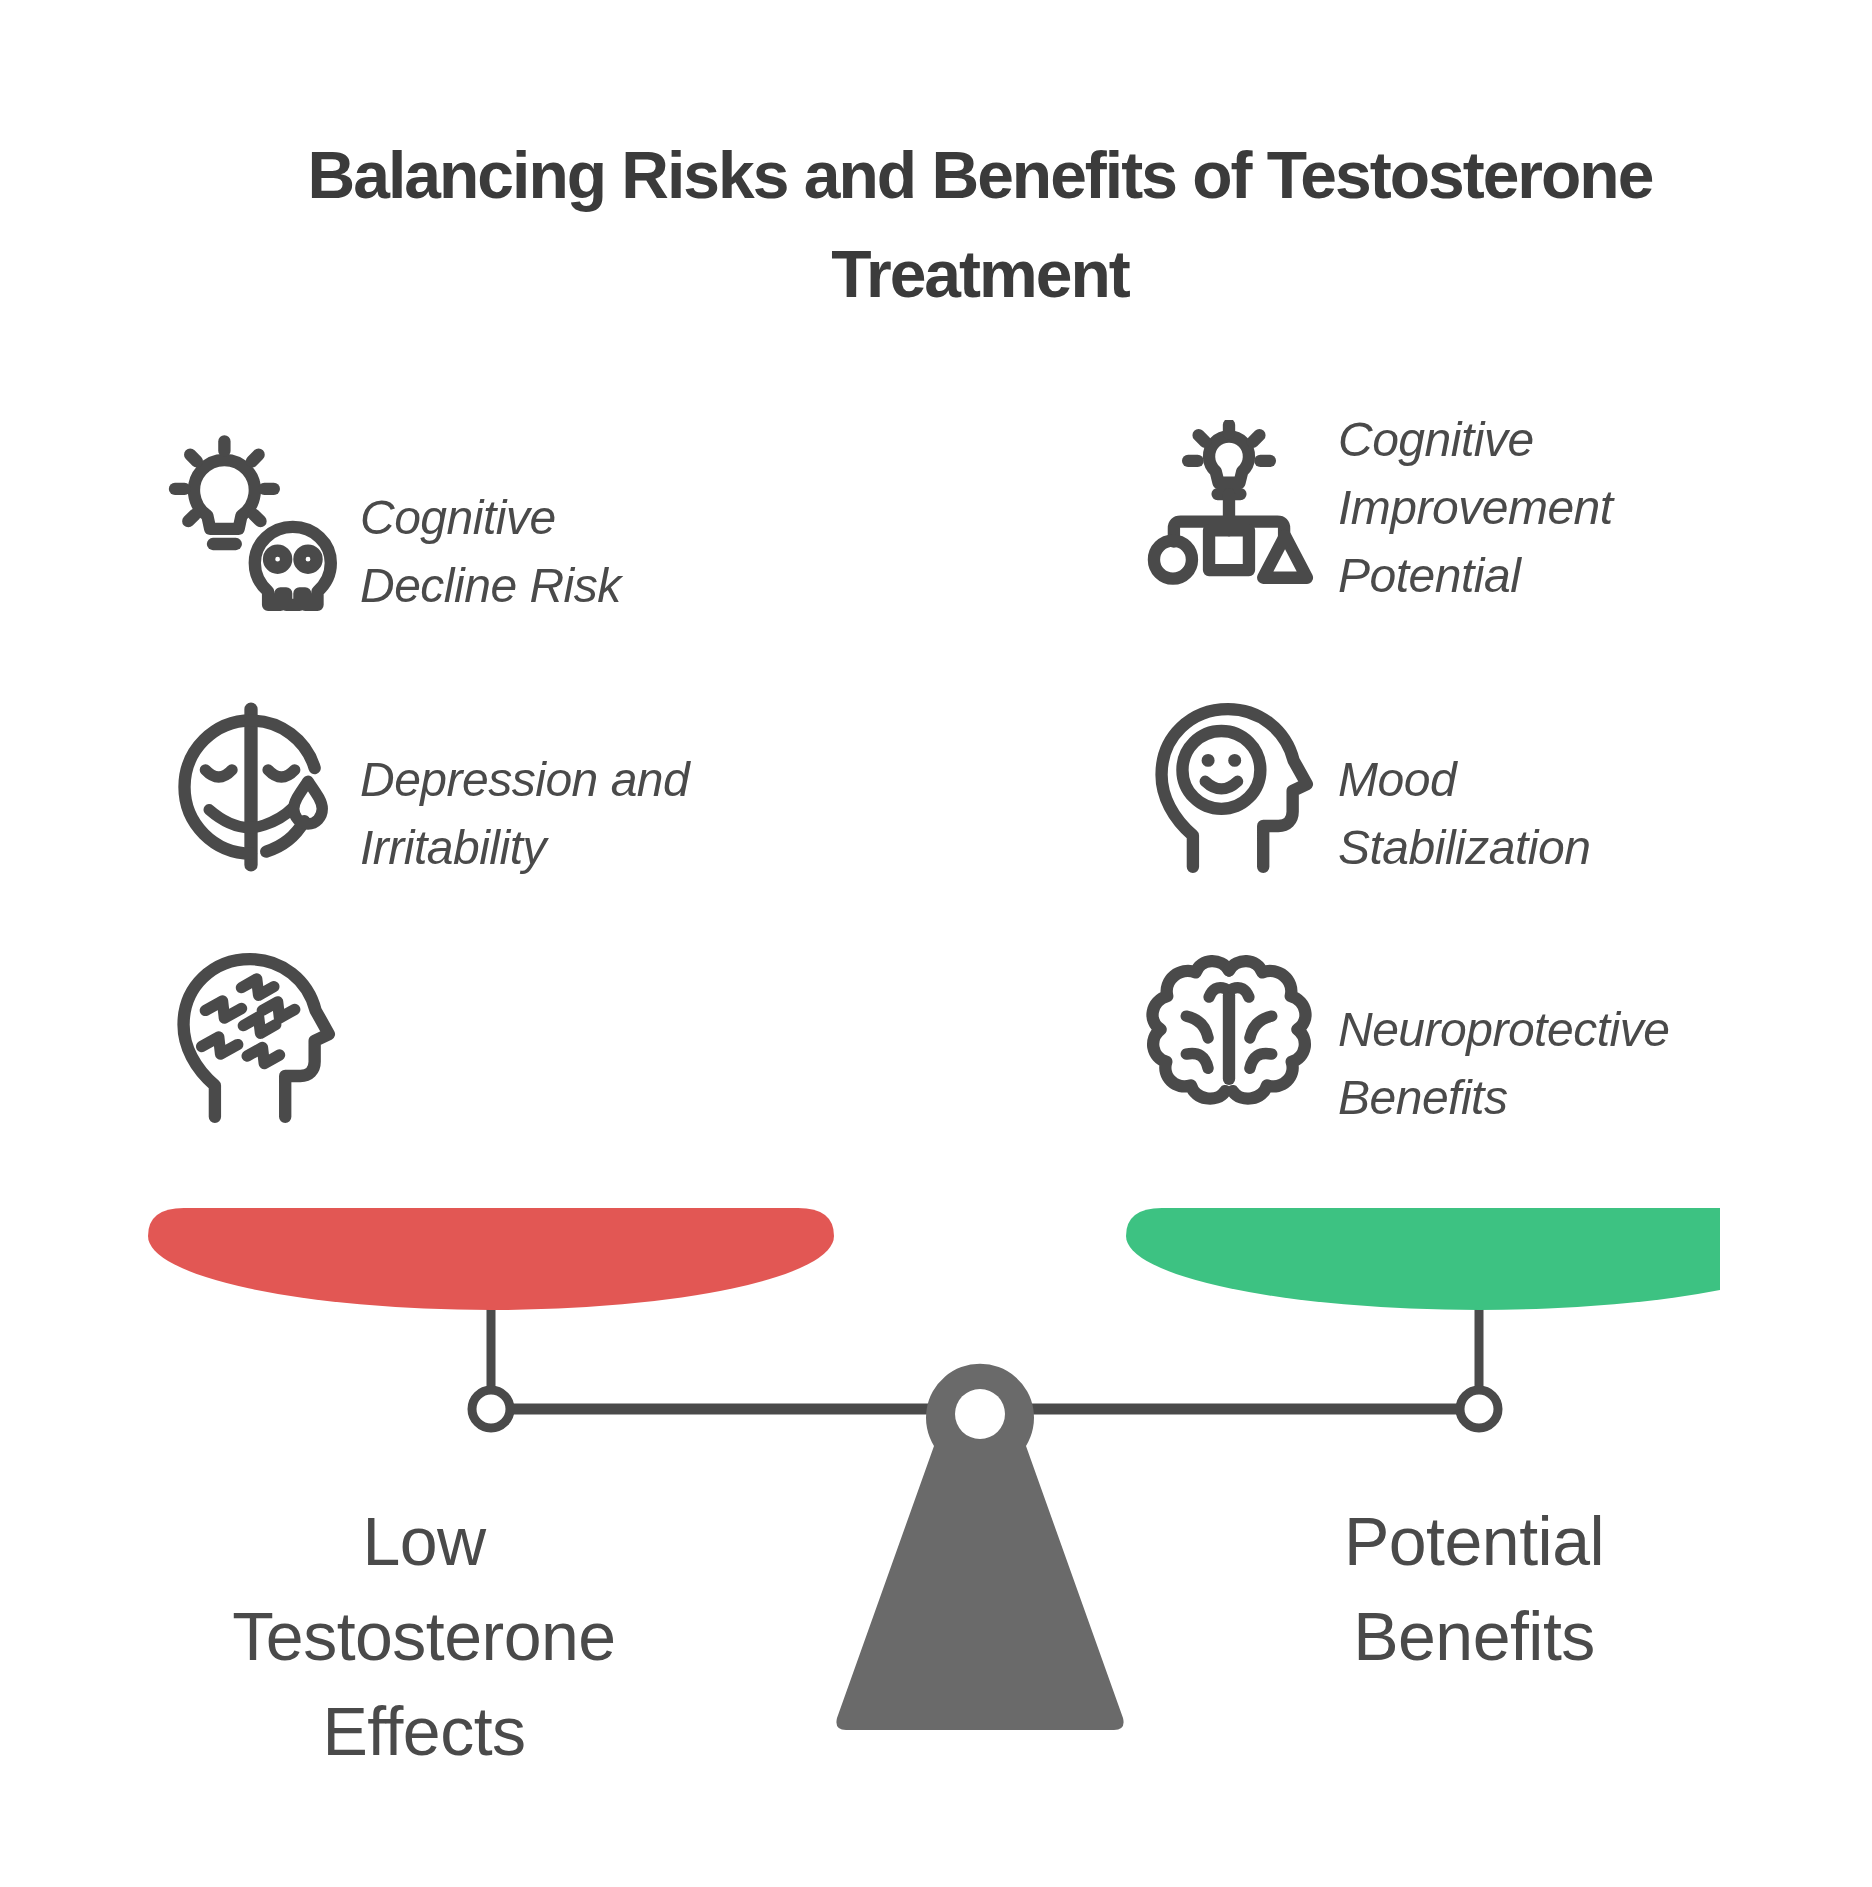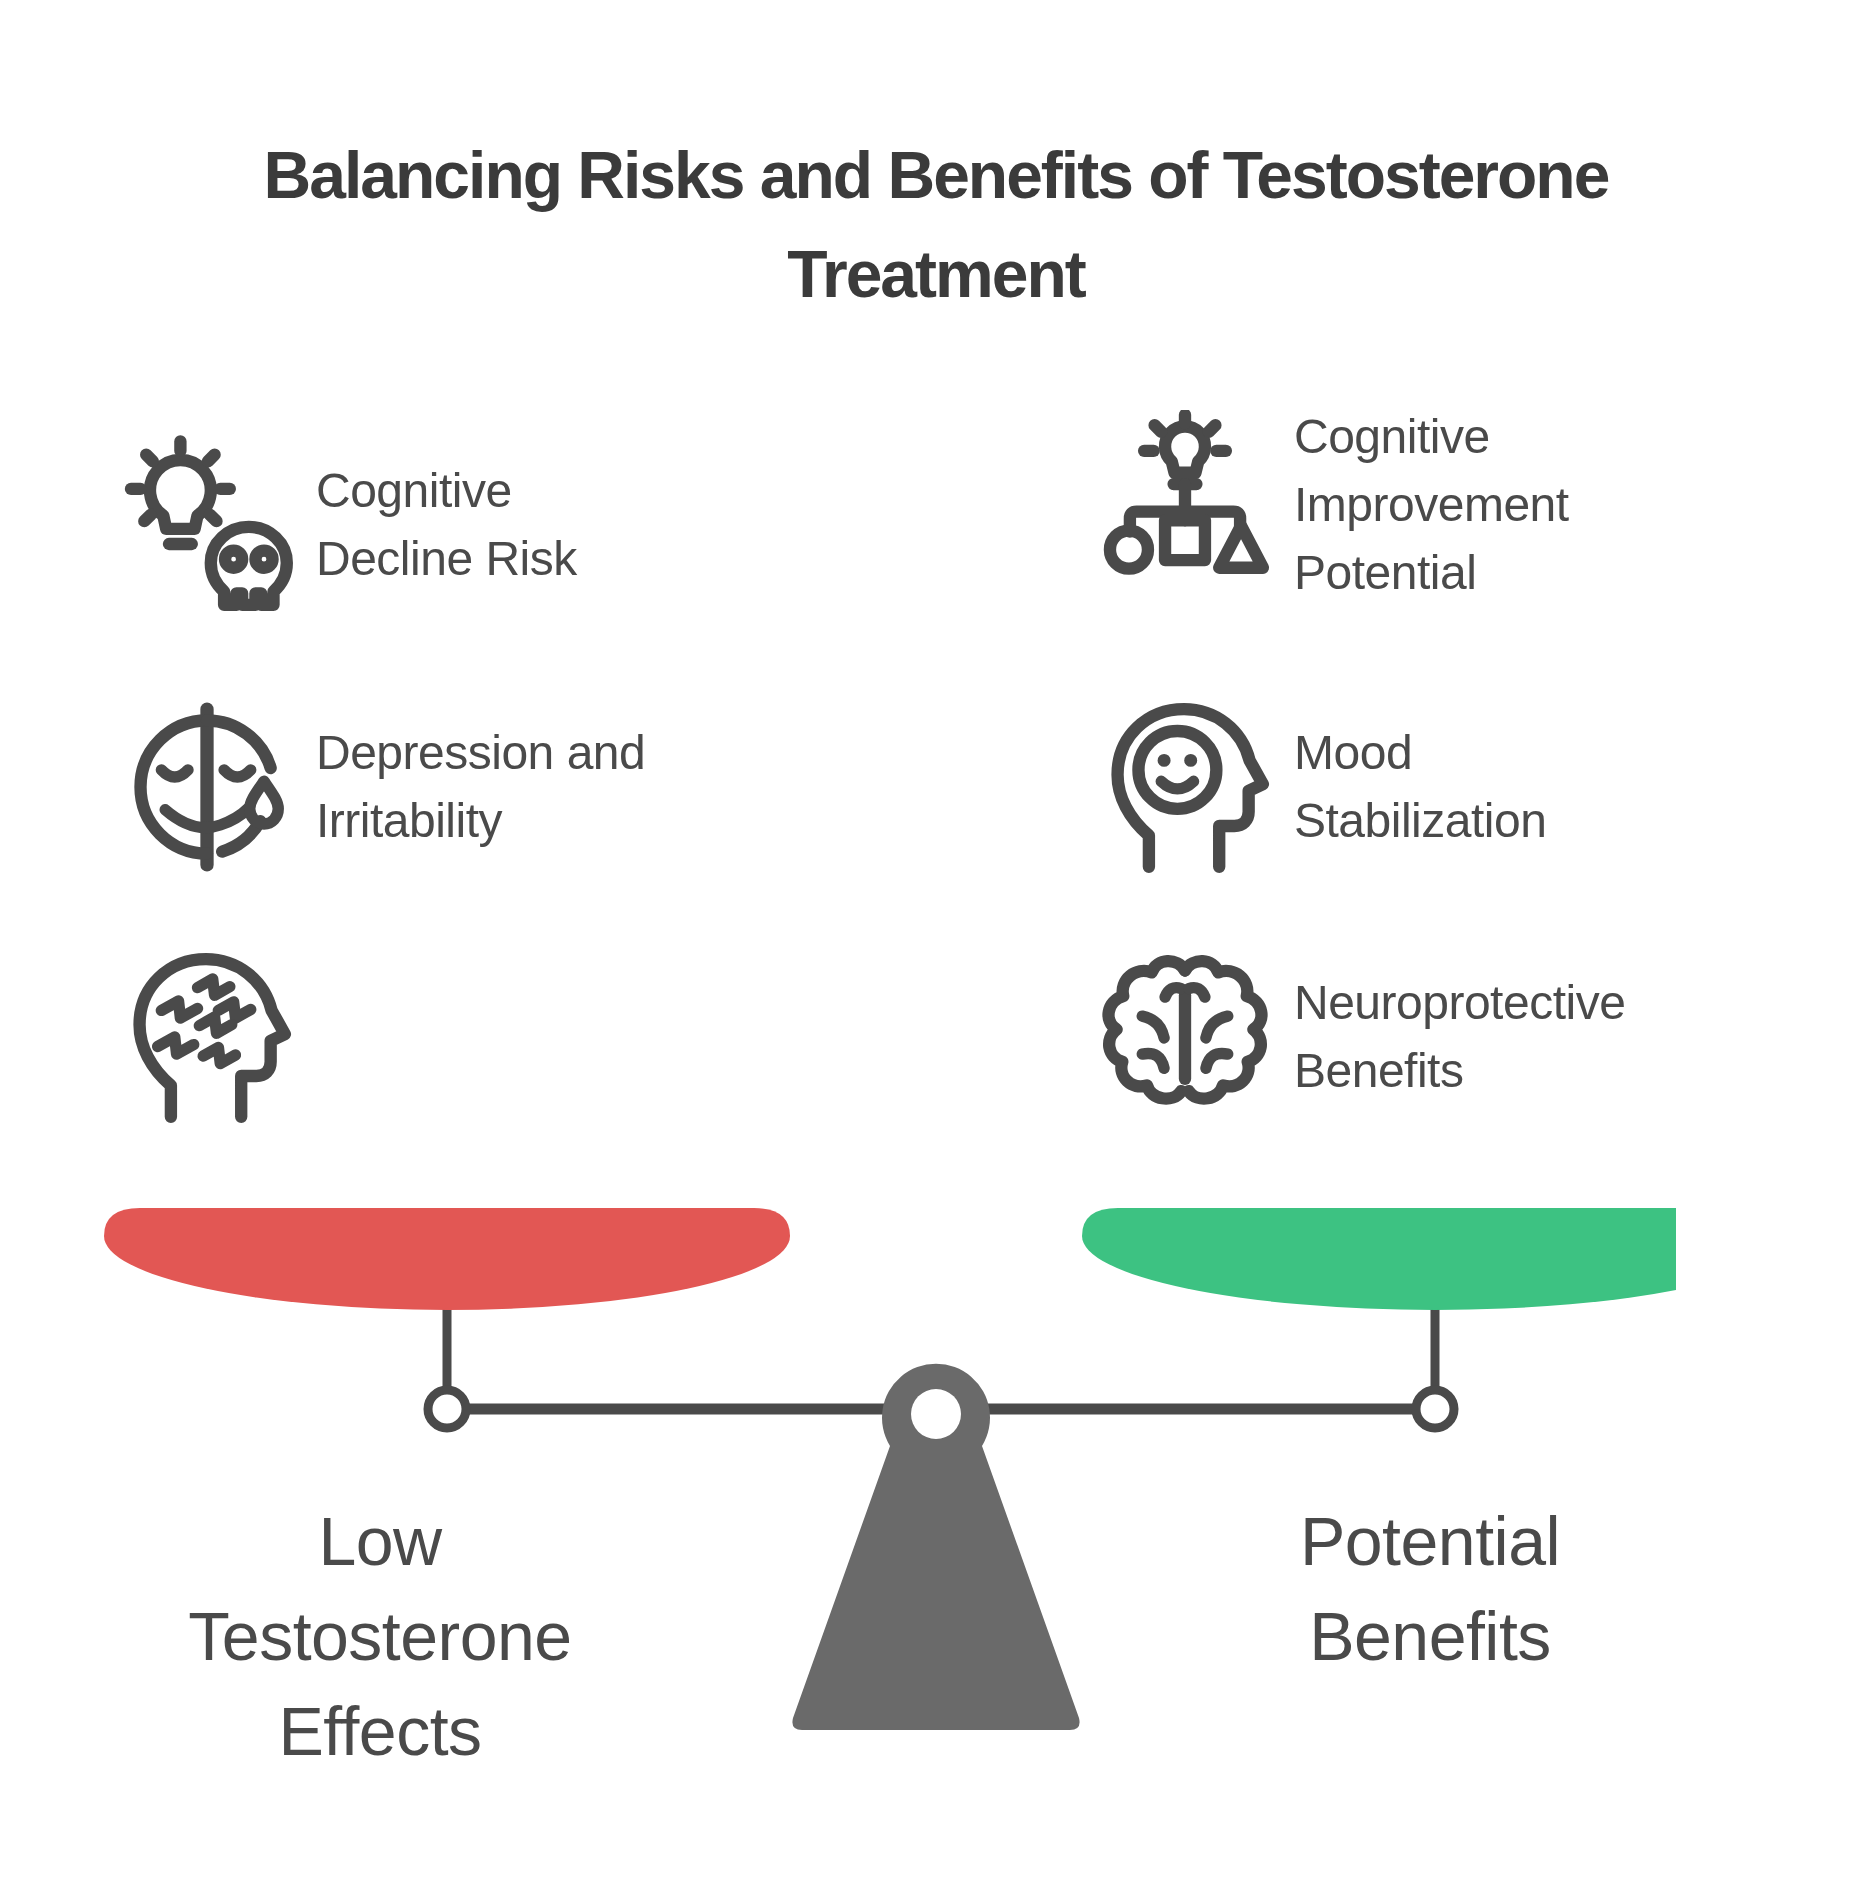--- a/index.html
+++ b/index.html
@@ -1,25 +1,26 @@
 <!DOCTYPE html>
 <html style="--pan-red: #E25754; --pan-green: #3DC282; --fulcrum: #6A6A6A; --ink: #4A4A4A; --title-color: #3B3B3B;"><head>
 <meta charset="utf-8">
 <style>
   html,body{margin:0;padding:0;background:#ffffff;}
   #canvas{
     position:relative;width:1676px;height:1887px;background:#ffffff;overflow:hidden;
     font-family:"Liberation Sans","DejaVu Sans",sans-serif;
+    margin-left:44px;
   }
   .title{
     position:absolute;top:126px;left:136px;width:1600px;
     text-align:center;font-size:66px;font-weight:700;letter-spacing:-2px;
     line-height:1.5;color:var(--title-color);white-space:pre-line;
   }
-  .row{position:absolute;display:flex;align-items:center;}
+  .row{position:absolute;display:flex;align-items:flex-end;font-style:italic;}
   .row .icon{flex:0 0 190px;width:190px;height:190px;}
   .row .icon svg{width:100%;height:100%;display:block;}
   .row .label{
     margin-left:14px;font-size:48px;line-height:1.42;letter-spacing:-0.5px;
     color:var(--ink);white-space:pre-line;
   }
   
   .ic path,.ic circle,.ic rect{
     fill:none;stroke:var(--ink);stroke-width:6.5;
     stroke-linecap:round;stroke-linejoin:round;

